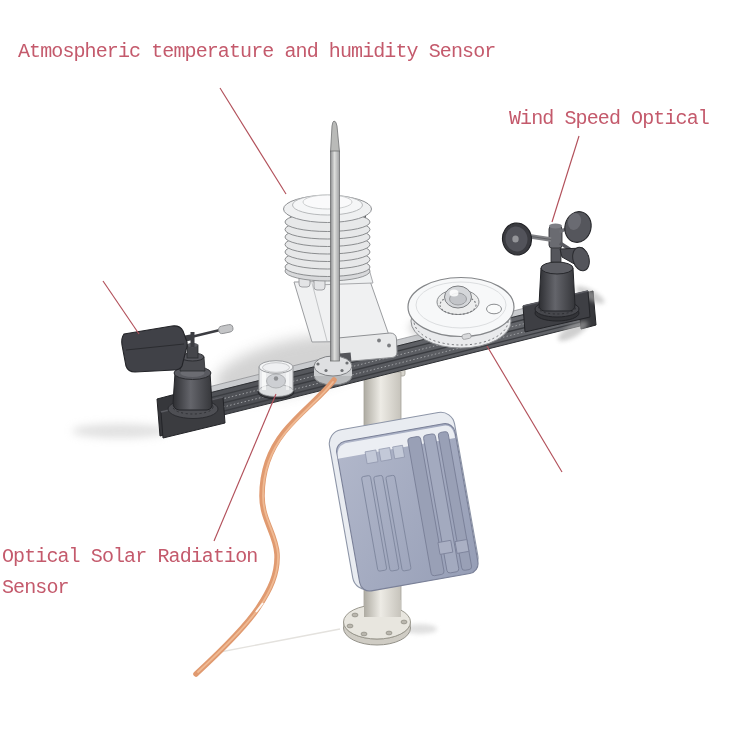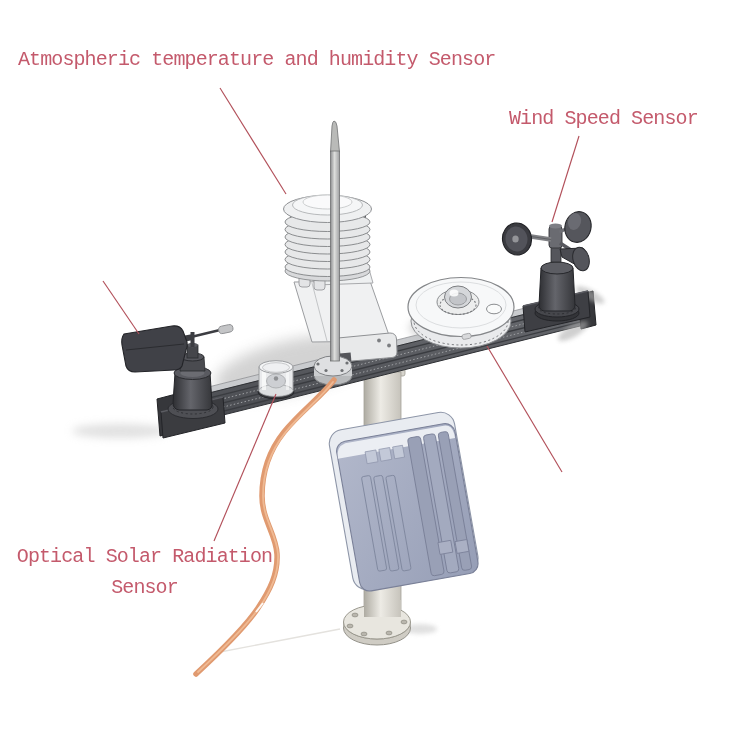--- a/index.html
+++ b/index.html
@@ -7,21 +7,21 @@
     position:relative;width:750px;height:750px;overflow:hidden;
     background:var(--background-color,#fff);
     font-family:"Liberation Mono","DejaVu Sans Mono",monospace;
   }
   .stage svg{position:absolute;left:0;top:0;}
   .callout{
     position:absolute;color:var(--label-color,#c45a6c);
     font-size:20px;line-height:31px;letter-spacing:-0.9px;
     white-space:nowrap;
   }
-  .callout.wrap{white-space:normal;width:285px;text-align:center;}
+  .callout.wrap{white-space:normal;width:285px;}
   .leader{stroke:var(--leader-color,#b2505a);stroke-width:1.15;fill:none;}
   .cable-outer{stroke:var(--cable-color,#e09a70);stroke-width:5.5;fill:none;stroke-linecap:round;}
   .cable-inner{stroke:#f3c29c;stroke-width:1.8;fill:none;stroke-linecap:round;opacity:.8;}
 </style>
 </head>
 <body>
 
 <div class="stage">
 
 <svg width="750" height="750" viewBox="0 0 750 750">
@@ -234,17 +234,17 @@
 
   <g>
     <line class="leader" x1="220" y1="88" x2="286" y2="194"></line>
     <line class="leader" x1="579" y1="136" x2="552" y2="222"></line>
     <line class="leader" x1="103" y1="281" x2="139" y2="334"></line>
     <line class="leader" x1="487" y1="346" x2="562" y2="472"></line>
     <line class="leader" x1="276" y1="394" x2="214" y2="541"></line>
   </g>
 </svg>
 
-<div class="callout" style="left:18px;top:44px;">Atmospheric temperature and humidity Sensor</div>
-<div class="callout" style="left:509px;top:103px;">Wind Speed Sensor</div>
+<div class="callout" style="left:18px;top:36px;">Atmospheric temperature and humidity Sensor</div>
+<div class="callout" style="left:509px;top:103px;">Wind Speed Optical</div>
 <div class="callout wrap" style="left:2px;top:541px;">Optical Solar Radiation Sensor</div>
 
 </div>
 
 </body></html>

